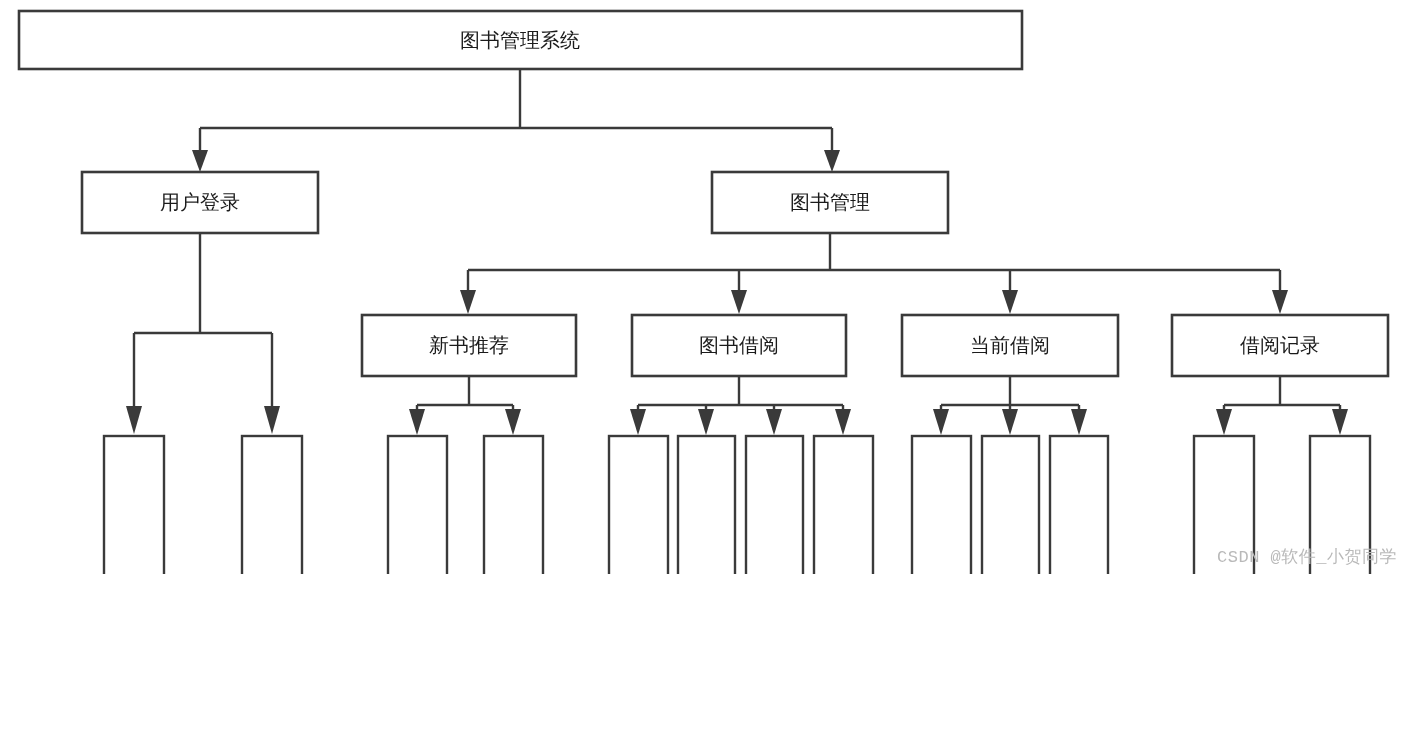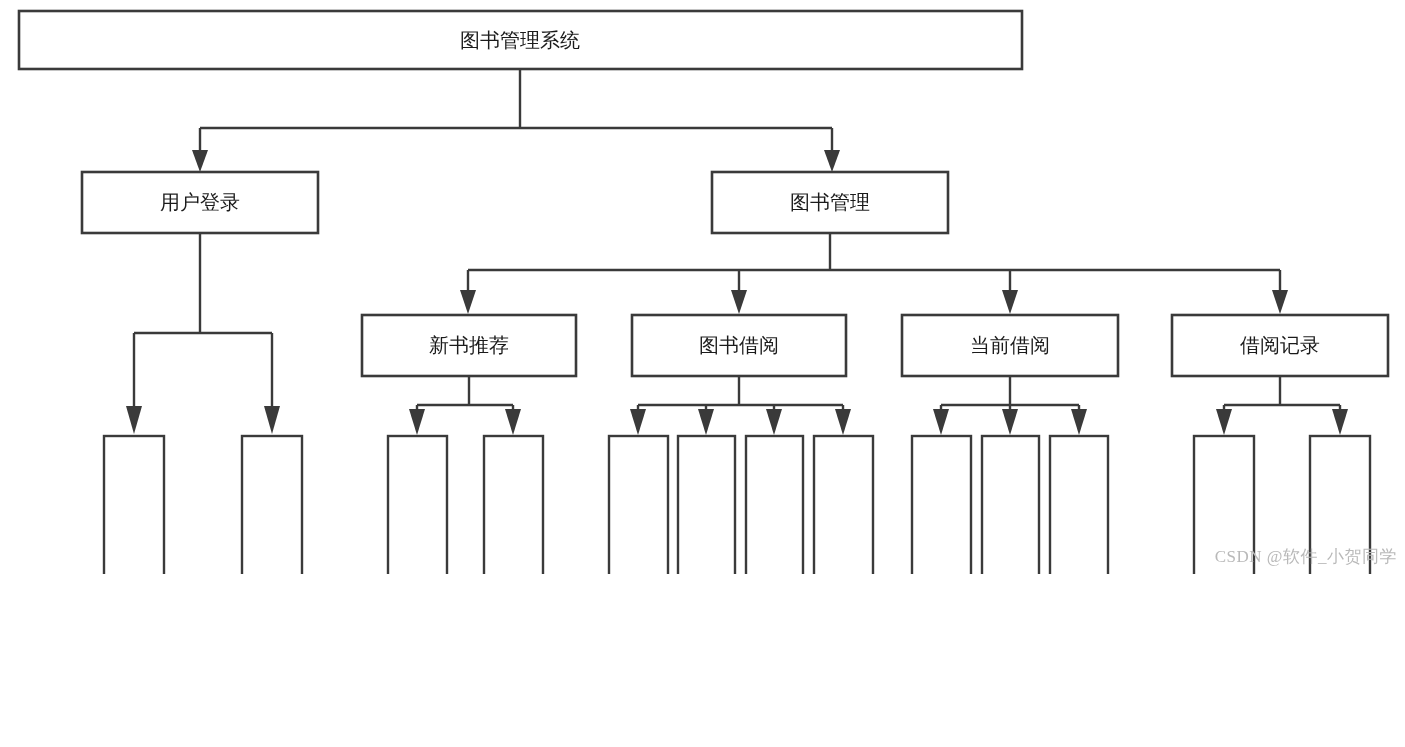--- a/index.html
+++ b/index.html
@@ -61,21 +61,21 @@
     color: #1b1b1b;
     letter-spacing: 2px;
     text-align: center;
     white-space: nowrap;
     pointer-events: none;
   }
   .watermark {
     position: absolute;
     right: 8px;
     bottom: 6px;
-    font-family: Liberation Serif, serif;
+    font-family: Liberation Mono, monospace;
     font-size: 17px;
     color: #b9b9b9;
     letter-spacing: 0.5px;
     white-space: nowrap;
     pointer-events: none;
   }
 </style>
 </head>
 <body>
 

